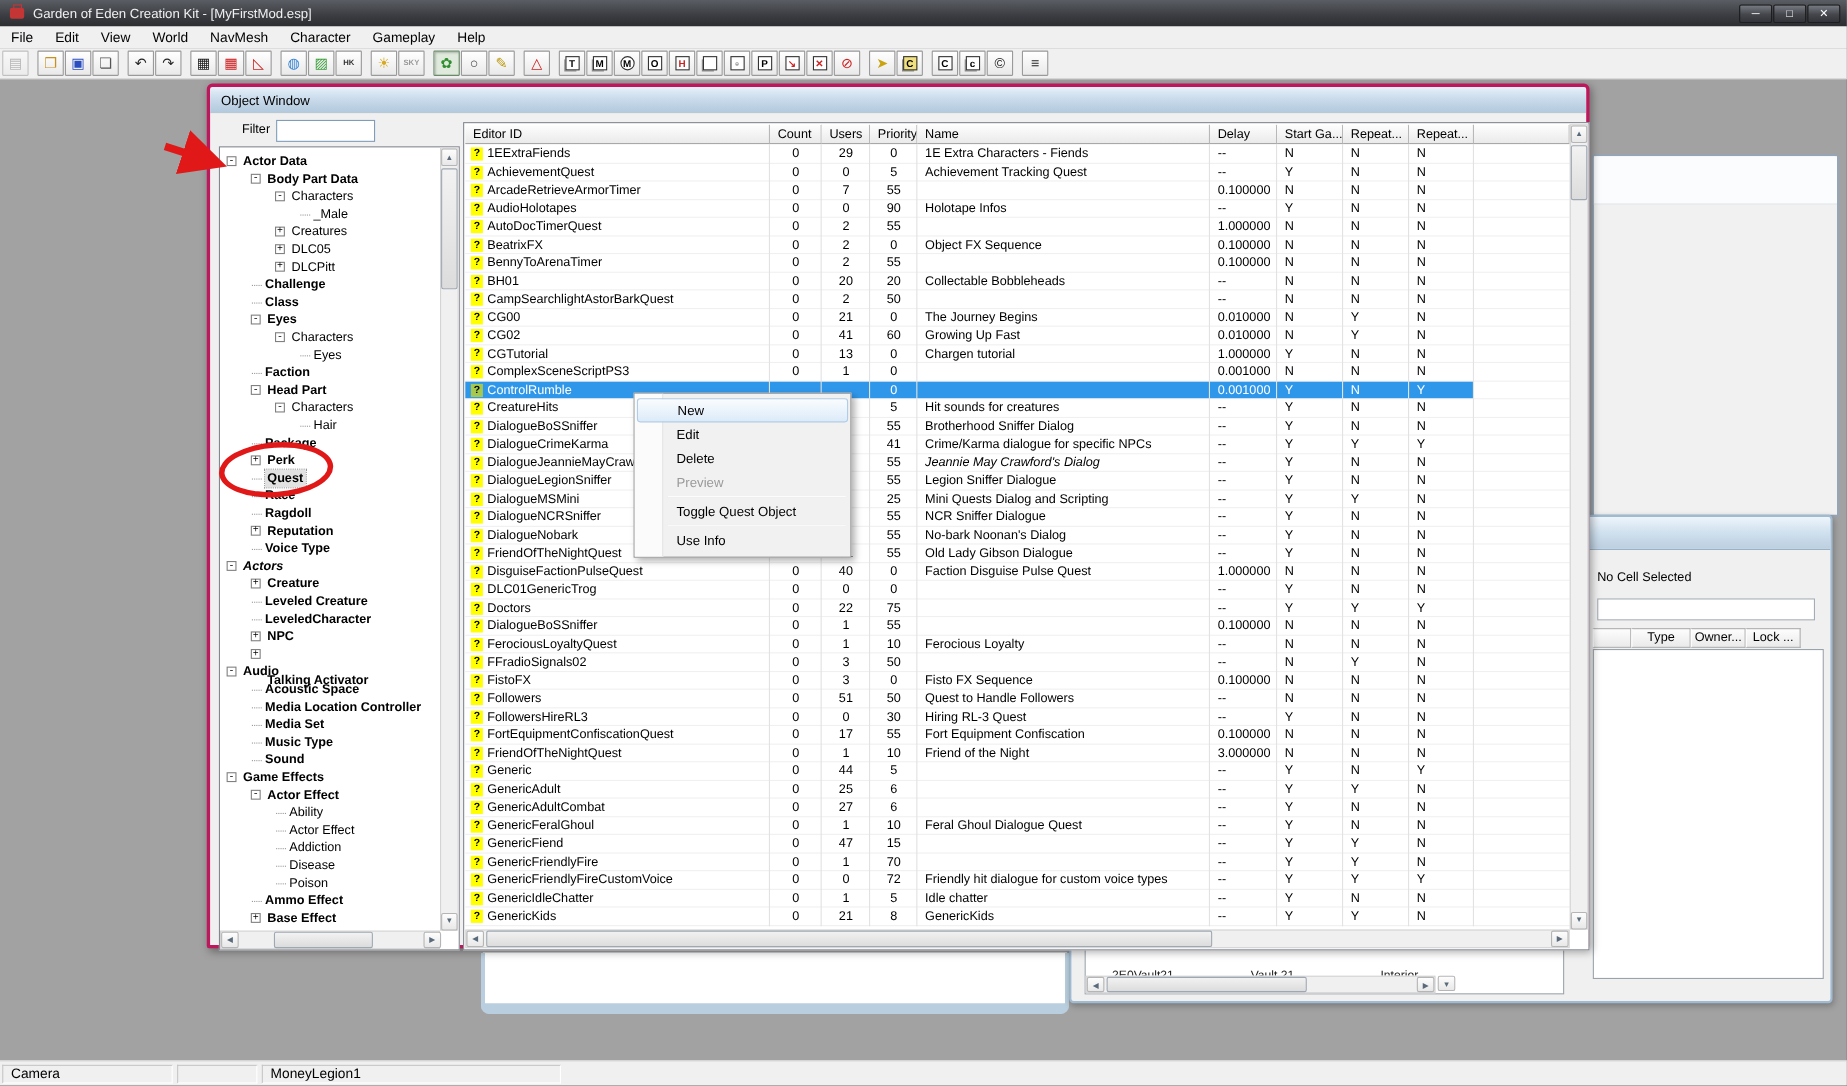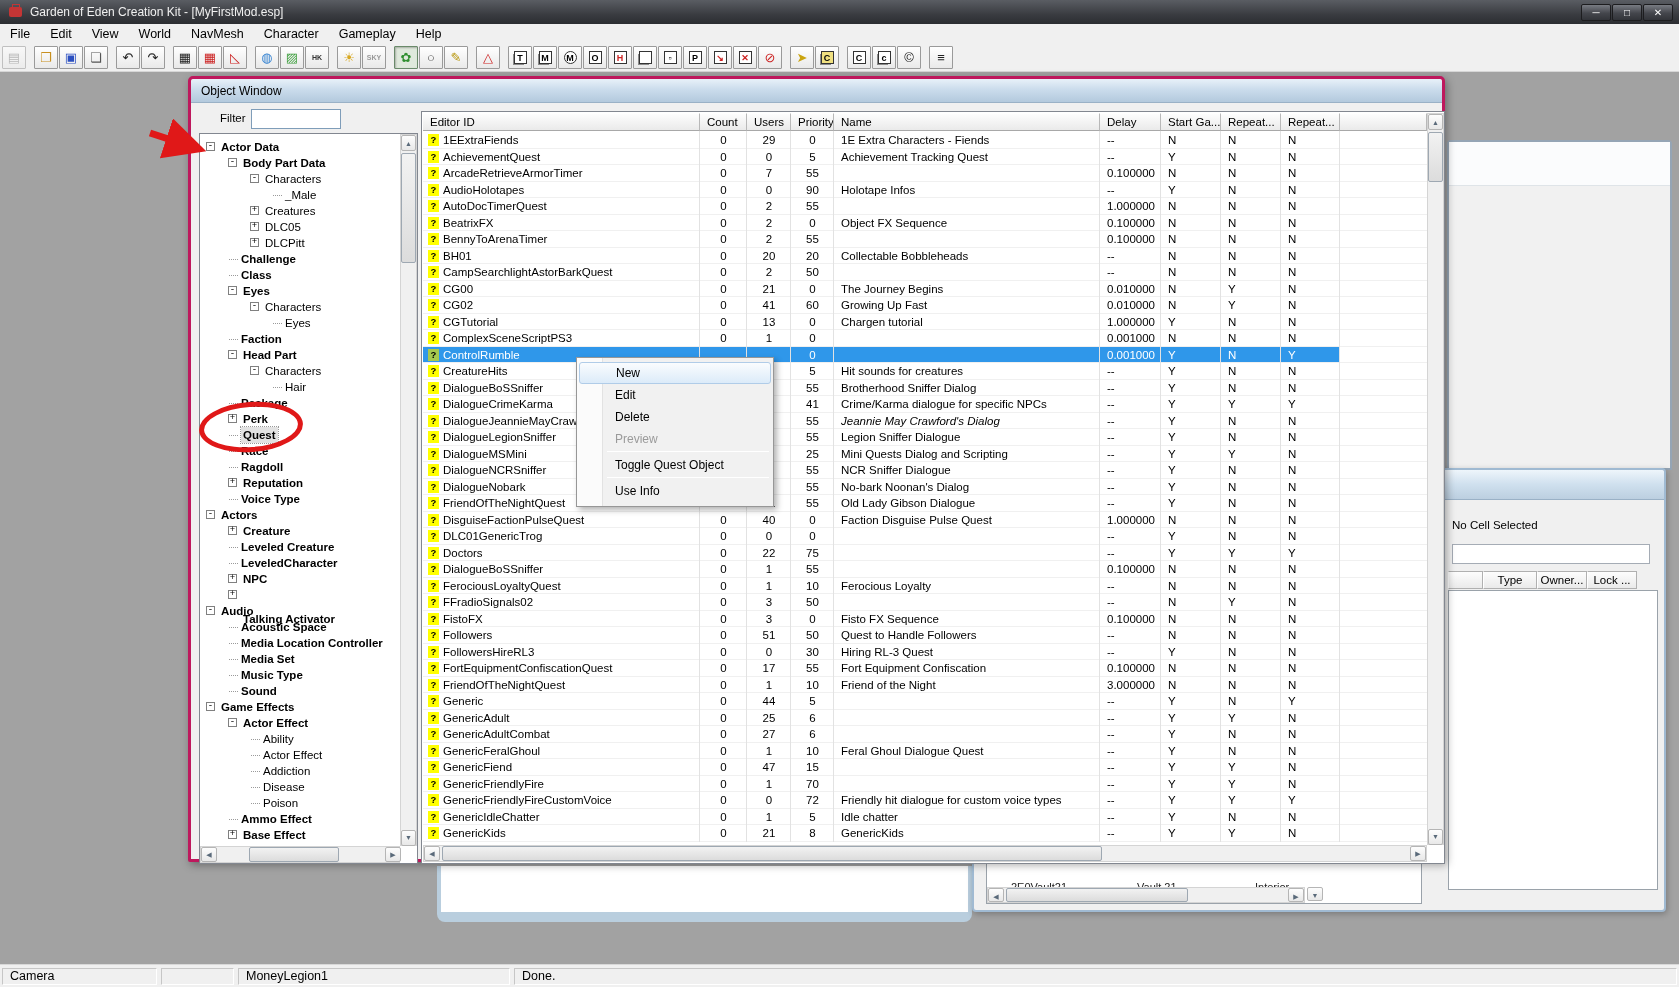--- a/index.html
+++ b/index.html
@@ -373,21 +373,21 @@
           <div class="tree-row" style="top: 341px; left: 0px;">
             <span class="tree-box" style="left: 28px;">+</span>
             <span class="tree-label bold" style="left: 43px;">Reputation</span>
           </div>
           <div class="tree-row" style="top: 357px; left: 0px;">
             <span class="tree-stub" style="left: 29px;"></span>
             <span class="tree-label bold" style="left: 41px;">Voice Type</span>
           </div>
           <div class="tree-row" style="top: 373px; left: 0px;">
             <span class="tree-box" style="left: 6px;">-</span>
-            <span class="tree-label bold" style="left: 21px;">Actors</span>
+            <span class="tree-label bold" style="left: 21px; font-style: italic;">Actors</span>
           </div>
           <div class="tree-row" style="top: 389px; left: 0px;">
             <span class="tree-box" style="left: 28px;">+</span>
             <span class="tree-label bold" style="left: 43px;">Creature</span>
           </div>
           <div class="tree-row" style="top: 405px; left: 0px;">
             <span class="tree-stub" style="left: 29px;"></span>
             <span class="tree-label bold" style="left: 41px;">Leveled Creature</span>
           </div>
           <div class="tree-row" style="top: 421px; left: 0px;">
@@ -1039,21 +1039,20 @@
       <div class="ctx-sep" style="top: 93px;"></div>
       <div class="ctx-item" style="top: 96px;">Toggle Quest Object</div>
       <div class="ctx-sep" style="top: 119px;"></div>
       <div class="ctx-item" style="top: 122px;">Use Info</div>
     </div>
 
   <div class="abs statusbar" id="statusbar">
       <div class="status-seg" style="width: 155px;">Camera</div>
       <div class="status-seg" style="width: 73px;"></div>
       <div class="status-seg" style="width: 272px;">MoneyLegion1</div>
-      <div class="status-seg" style="flex: 1 1 0%;">Done.</div>
     </div>
 
   <div class="abs annot annot-ellipse"></div>
   <svg class="abs annot" style="left:0;top:0;" width="260" height="200">
     <defs>
       <marker id="ah" markerWidth="6" markerHeight="6" refX="4" refY="3" orient="auto">
         <path d="M0,0 L6,3 L0,6 Z" fill="#e01818"></path>
       </marker>
     </defs>
     <line x1="150" y1="133" x2="193" y2="147" stroke="#e01818" stroke-width="7" marker-end="url(#ah)"></line>

